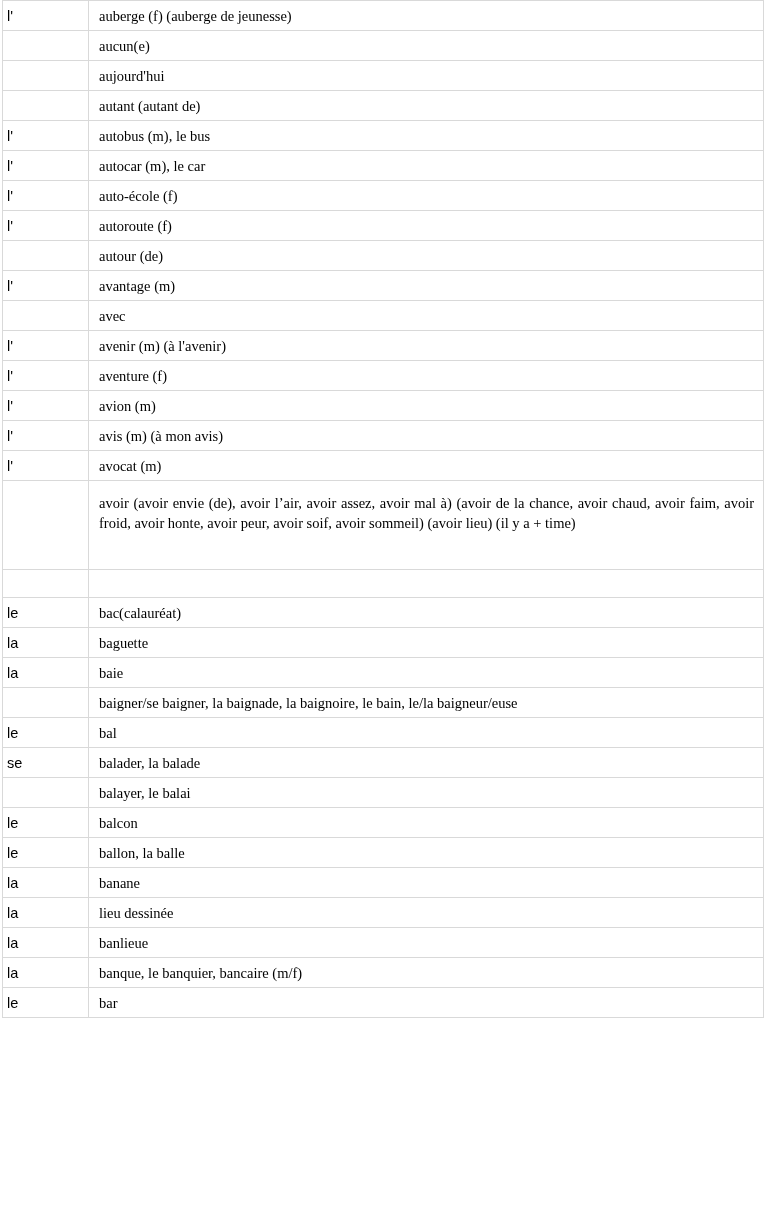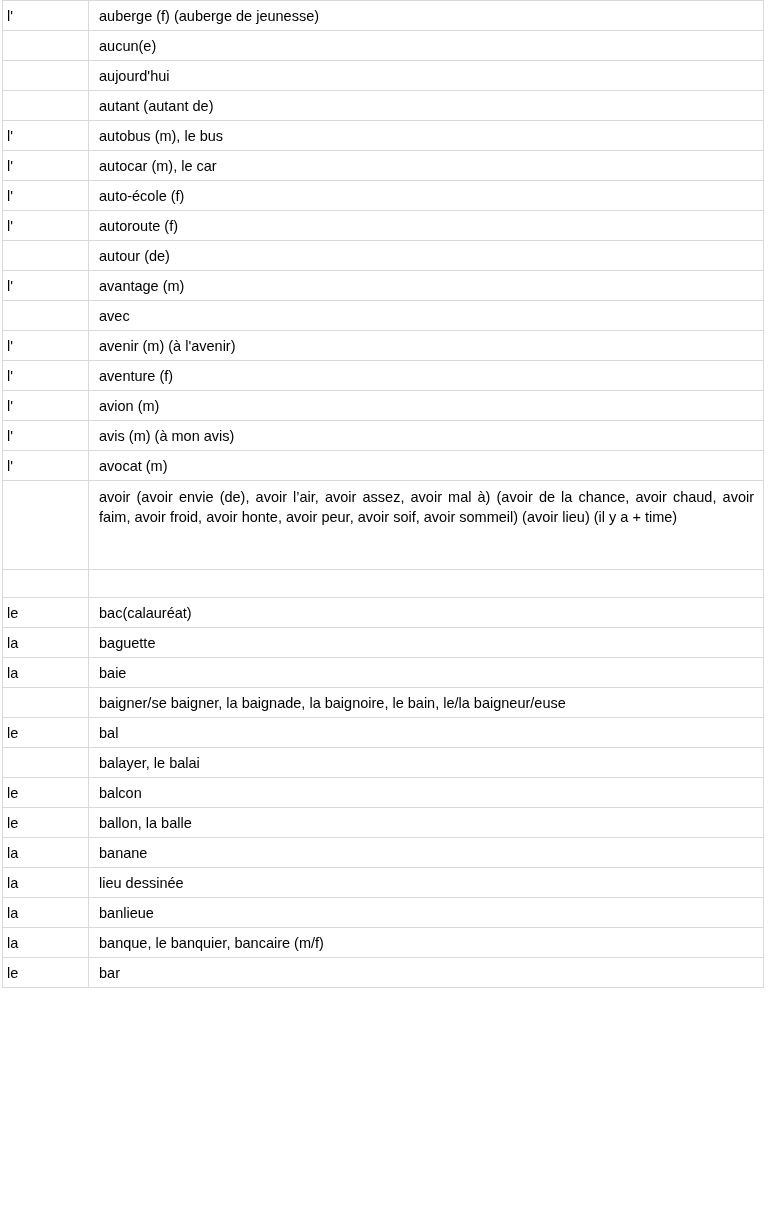--- a/index.html
+++ b/index.html
@@ -36,31 +36,32 @@
   }
   #vocab-table td.cell-article {
     padding-left: 4px;
   }
   #vocab-table td.cell-term {
     padding-left: 10px;
   }
   #vocab-table tr.row-tall td {
     height: 89px;
     vertical-align: top;
-    padding-top: 6px;
+    padding-top: 12px;
   }
   #vocab-table tr.row-tall td.cell-term {
     text-align: justify;
     text-justify: inter-word;
   }
   #vocab-table tr.row-empty td {
     height: 28px;
   }
   .term-text {
     display: block;
+    font-family: Liberation Serif, serif;
   }
 </style>
 </head>
 <body>
 
 <table id="vocab-table">
   <colgroup>
     <col class="col-article">
     <col class="col-term">
   </colgroup>
@@ -197,20 +198,26 @@
           <span class="term-text">baigner/se baigner, la baignade, la baignoire, le bain, le/la baigneur/euse</span>
         </td>
       </tr>
       <tr>
         <td class="cell-article"><span>le</span></td>
         <td class="cell-term">
           <span class="term-text">bal</span>
         </td>
       </tr>
       <tr>
+        <td class="cell-article"><span>se</span></td>
+        <td class="cell-term">
+          <span class="term-text">balader, la balade</span>
+        </td>
+      </tr>
+      <tr>
         <td class="cell-article"><span></span></td>
         <td class="cell-term">
           <span class="term-text">balayer, le balai</span>
         </td>
       </tr>
       <tr>
         <td class="cell-article"><span>le</span></td>
         <td class="cell-term">
           <span class="term-text">balcon</span>
         </td>

